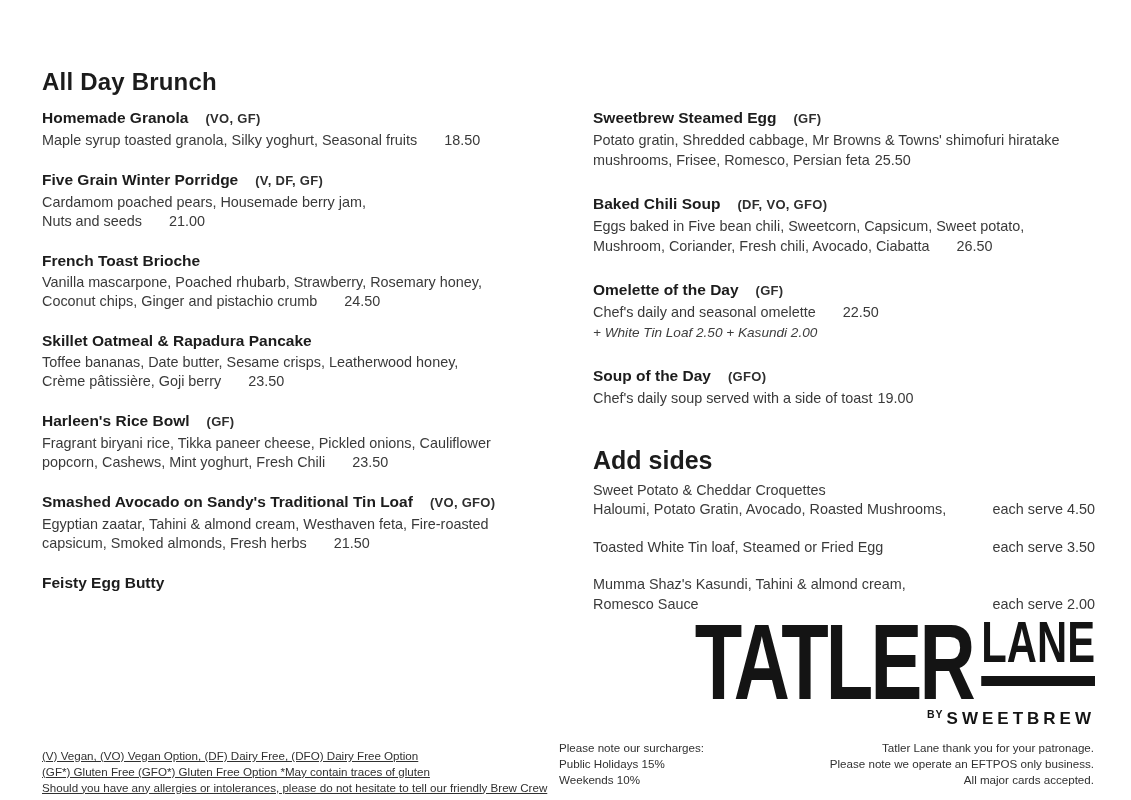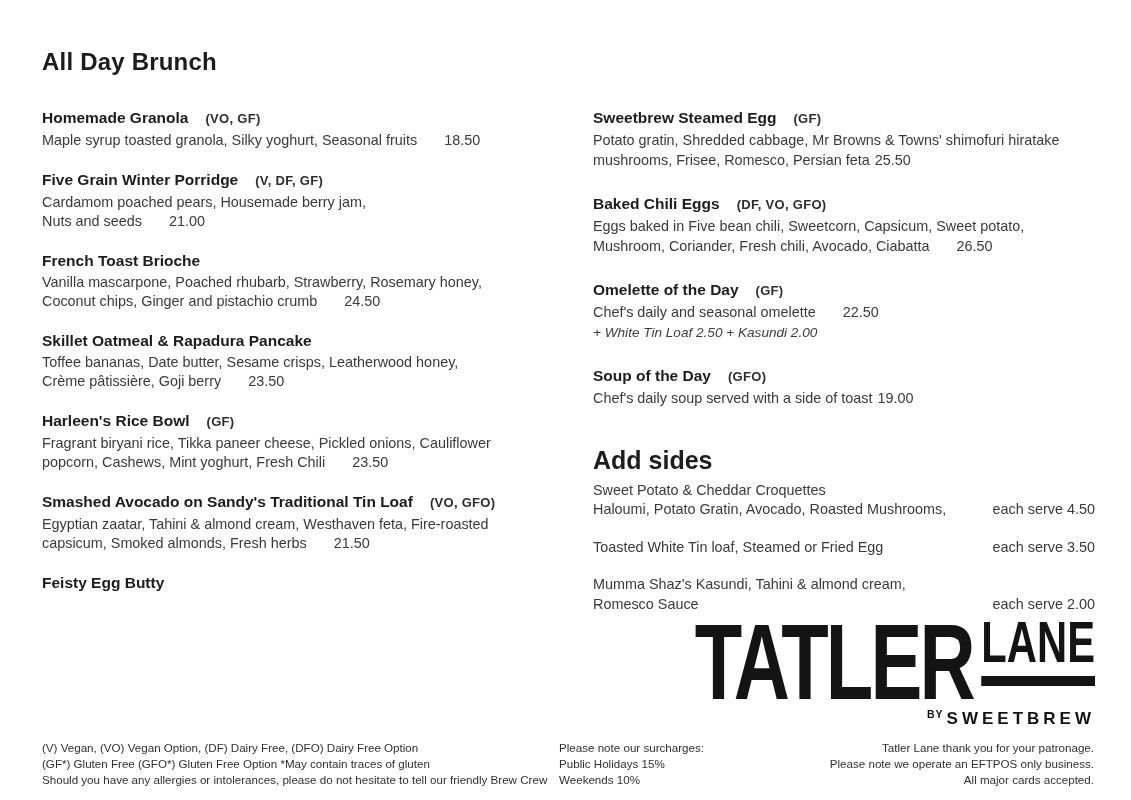--- a/index.html
+++ b/index.html
@@ -5,21 +5,21 @@
   * { margin:0; padding:0; box-sizing:border-box; }
   html,body { width:1131px; height:800px; }
   body {
     background:#ffffff;
     font-family:"Liberation Sans", sans-serif;
     color:#3a3a3a;
     position:relative;
     overflow:hidden;
   }
   .page-title {
-    position:absolute; left:42px; top:48px;
+    position:absolute; left:42px; top:68px;
     font-size:24px; line-height:28px; font-weight:800;
     color:#1c1c1c; letter-spacing:.2px;
   }
   .col { position:absolute; top:108px; }
   .col-left  { left:42px;  width:540px; }
   .col-right { left:593px; width:502px; }
   .item { margin-bottom:19px; }
   .col-right .item { margin-bottom:24px; }
   .head {
     font-size:15.5px; line-height:20px; font-weight:800;
@@ -61,21 +61,21 @@
   }
   .logo-by { margin-top:4px; font-size:17px; font-weight:600; letter-spacing:4px; }
   .logo-by .by {
     font-size:10.5px; font-weight:700; letter-spacing:1px;
     vertical-align:6px; margin-right:3px;margin-top:9px;
   }
   .footer {
     position:absolute; top:740px; left:0; width:1131px;
     font-size:11.6px; line-height:15.8px; color:#303030;
   }
-  .f-legend { position:absolute; left:42px; top:0; }
+  .f-legend { position:absolute; left:42px; top:8px;text-decoration:underline; }
   .f-sur    { position:absolute; left:559px; top:0; }
   .f-pat    { position:absolute; right:37px; top:0; text-align:right; }
   .f-line { display:block; white-space:nowrap; }
 </style>
 </head>
 <body>
 
 <h1 class="page-title">All Day Brunch</h1>
 
 <div class="col col-left">
@@ -137,21 +137,21 @@
 
   <div class="item">
     <div class="head"><span>Sweetbrew Steamed Egg</span><span class="tags">(GF)</span></div>
     <div class="desc">
       <span class="ln">Potato gratin, Shredded cabbage, Mr Browns &amp; Towns' shimofuri hiratake</span>
       <span class="ln"><span>mushrooms, Frisee, Romesco, Persian feta</span><span class="price gn">25.50</span></span>
     </div>
   </div>
 
   <div class="item">
-    <div class="head"><span>Baked Chili Eggs</span><span class="tags">(DF, VO, GFO)</span></div>
+    <div class="head"><span>Baked Chili Soup</span><span class="tags">(DF, VO, GFO)</span></div>
     <div class="desc">
       <span class="ln">Eggs baked in Five bean chili, Sweetcorn, Capsicum, Sweet potato,</span>
       <span class="ln"><span>Mushroom, Coriander, Fresh chili, Avocado, Ciabatta</span><span class="price gw">26.50</span></span>
     </div>
   </div>
 
   <div class="item">
     <div class="head"><span>Omelette of the Day</span><span class="tags">(GF)</span></div>
     <div class="desc">
       <span class="ln"><span>Chef's daily and seasonal omelette</span><span class="price gw">22.50</span></span>

